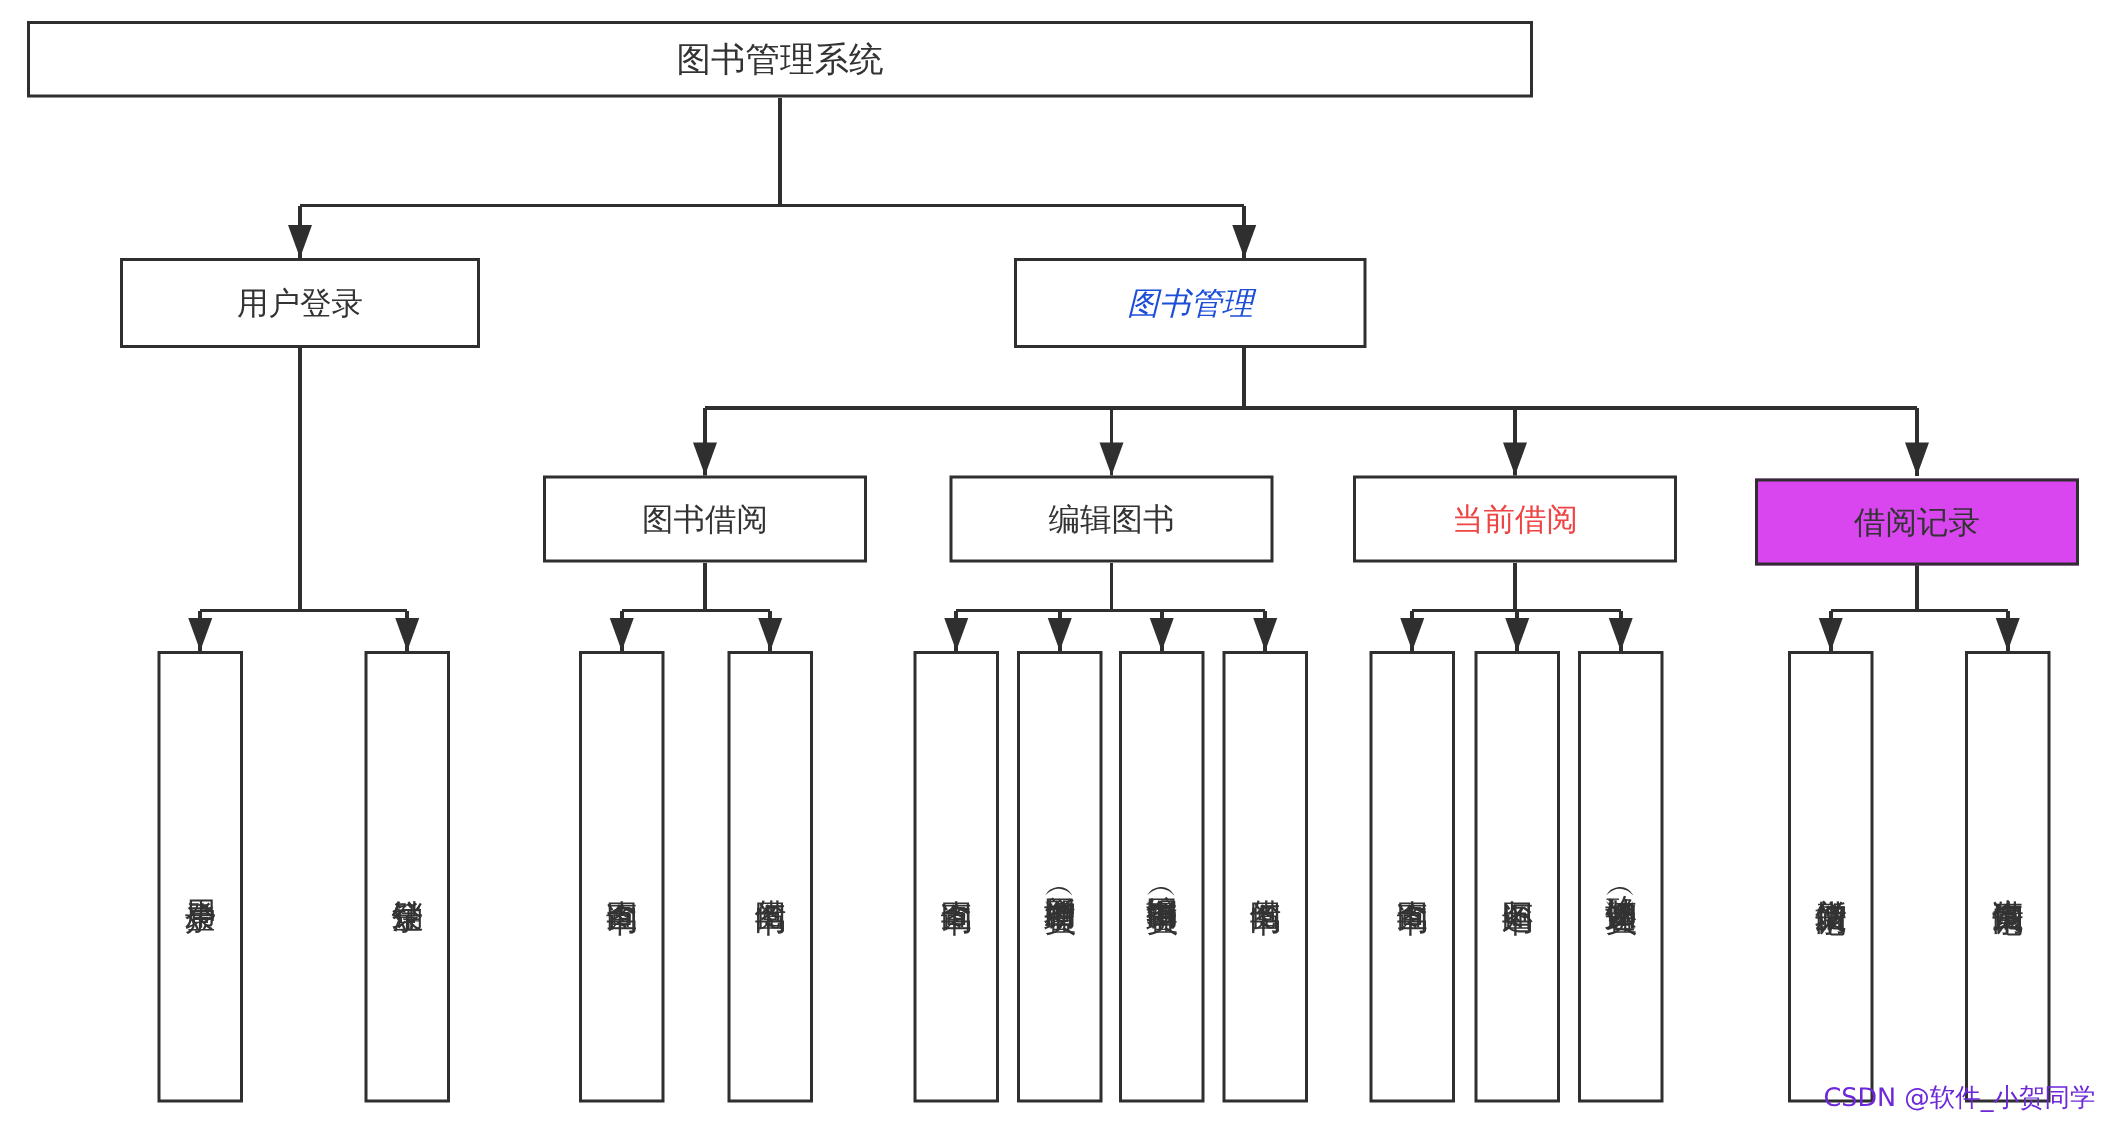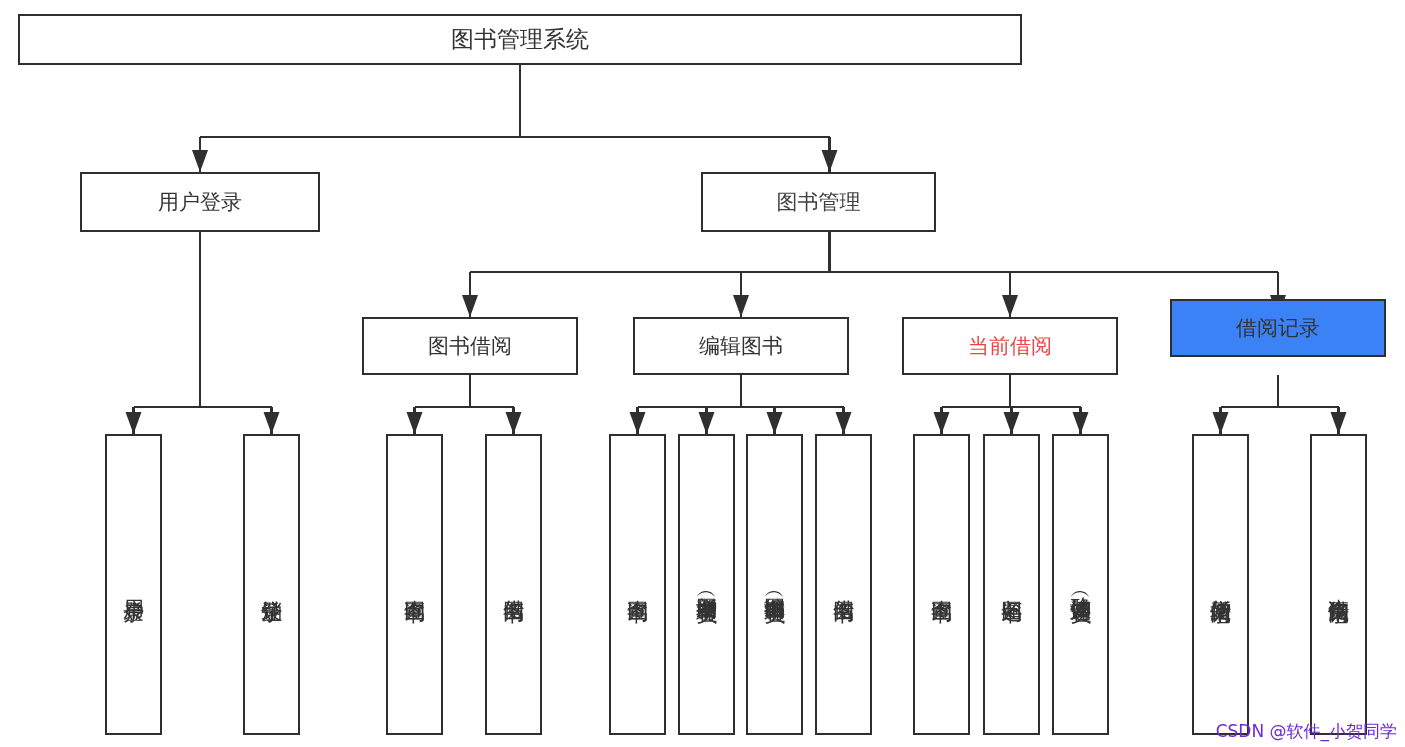--- a/index.html
+++ b/index.html
@@ -126,33 +126,33 @@
       <line x1="1338.5" y1="407" x2="1338.5" y2="434" stroke="#2f2f2f" stroke-width="2.6" shape-rendering="crispEdges"></line>
       <polygon points="1330.5,412 1346.5,412 1338.5,434" fill="#2f2f2f"></polygon>
     </svg>
   <div id="nodes-layer">
       <div class="node root" style="left: 18px; top: 14px; width: 1004px; height: 51px; border-color: rgb(47, 47, 47); background: rgb(255, 255, 255); color: rgb(51, 51, 51);">
         <span>图书管理系统</span>
       </div>
       <div class="node level2" style="left: 80px; top: 172px; width: 240px; height: 60px; border-color: rgb(47, 47, 47); background: rgb(255, 255, 255); color: rgb(51, 51, 51);">
         <span>用户登录</span>
       </div>
-      <div class="node level2" style="left: 701px; top: 172px; width: 235px; height: 60px; border-color: rgb(47, 47, 47); background: rgb(255, 255, 255); color: #404040;">
+      <div class="node level2" style="left: 676px; top: 172px; width: 235px; height: 60px; border-color: rgb(47, 47, 47); background: rgb(255, 255, 255); color: #1d4ed8; font-style: italic;">
         <span>图书管理</span>
       </div>
       <div class="node level2" style="left: 362px; top: 317px; width: 216px; height: 58px; border-color: rgb(47, 47, 47); background: rgb(255, 255, 255); color: rgb(51, 51, 51);">
         <span>图书借阅</span>
       </div>
       <div class="node level2" style="left: 633px; top: 317px; width: 216px; height: 58px; border-color: rgb(47, 47, 47); background: rgb(255, 255, 255); color: rgb(51, 51, 51);">
         <span>编辑图书</span>
       </div>
       <div class="node level2" style="left: 902px; top: 317px; width: 216px; height: 58px; border-color: rgb(47, 47, 47); background: rgb(255, 255, 255); color: #ef4444;">
         <span>当前借阅</span>
       </div>
-      <div class="node level2" style="left: 1170px; top: 299px; width: 216px; height: 58px; border-color: rgb(47, 47, 47); background: #3b82f6; color: rgb(51, 51, 51);">
+      <div class="node level2" style="left: 1170px; top: 319px; width: 216px; height: 58px; border-color: rgb(47, 47, 47); background: #d946ef; color: rgb(51, 51, 51);">
         <span>借阅记录</span>
       </div>
       <div class="node leaf" style="left: 105px; top: 434px; width: 57px; height: 301px; border-color: rgb(47, 47, 47); background: rgb(255, 255, 255); color: rgb(51, 51, 51);">
         <span class="vtext">用户登录</span>
       </div>
       <div class="node leaf" style="left: 243px; top: 434px; width: 57px; height: 301px; border-color: rgb(47, 47, 47); background: rgb(255, 255, 255); color: rgb(51, 51, 51);">
         <span class="vtext">注销登录</span>
       </div>
       <div class="node leaf" style="left: 386px; top: 434px; width: 57px; height: 301px; border-color: rgb(47, 47, 47); background: rgb(255, 255, 255); color: rgb(51, 51, 51);">
         <span class="vtext">查询图书</span>

